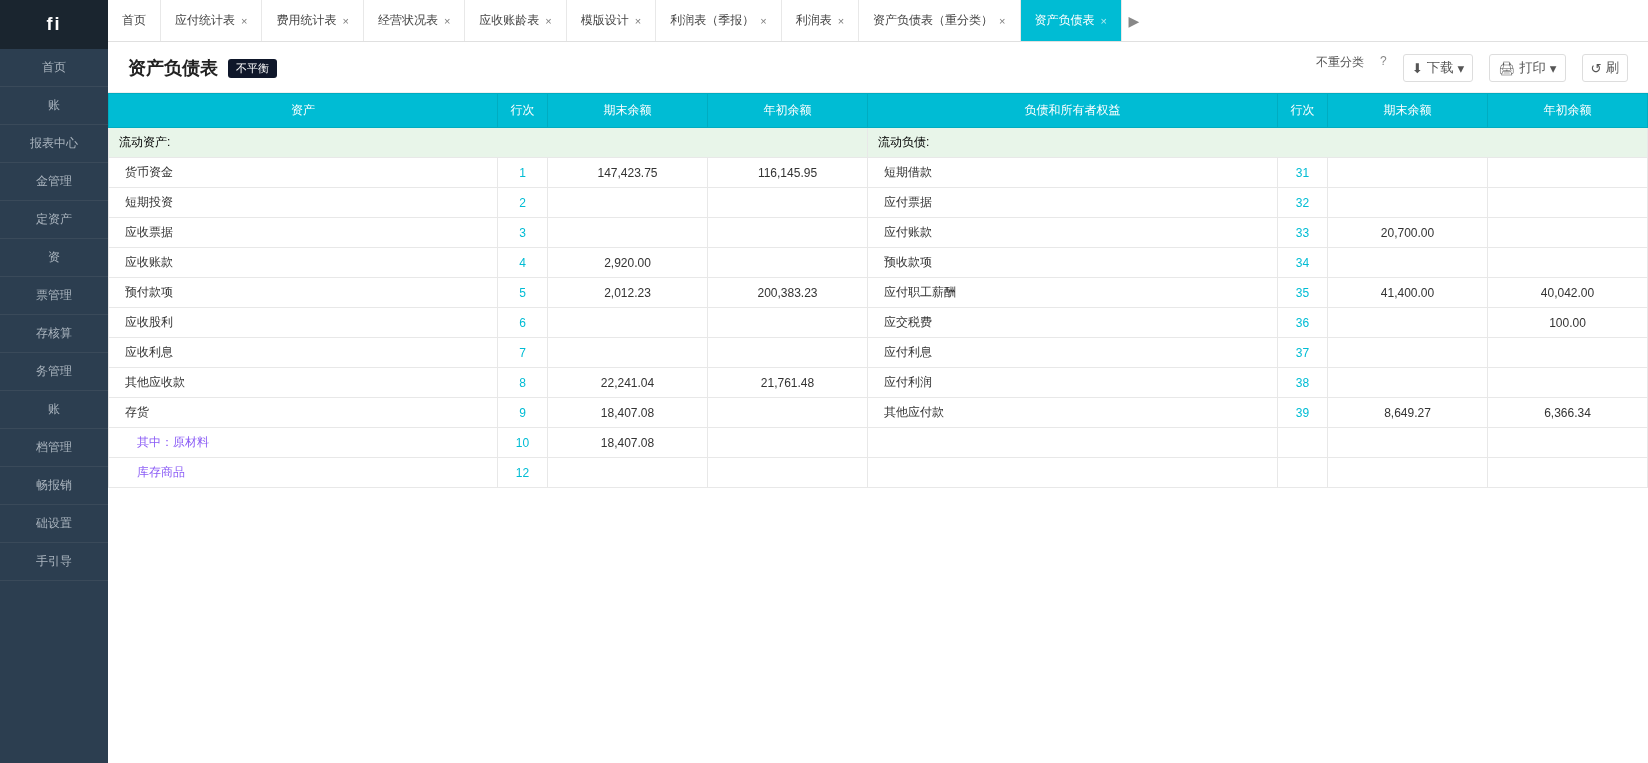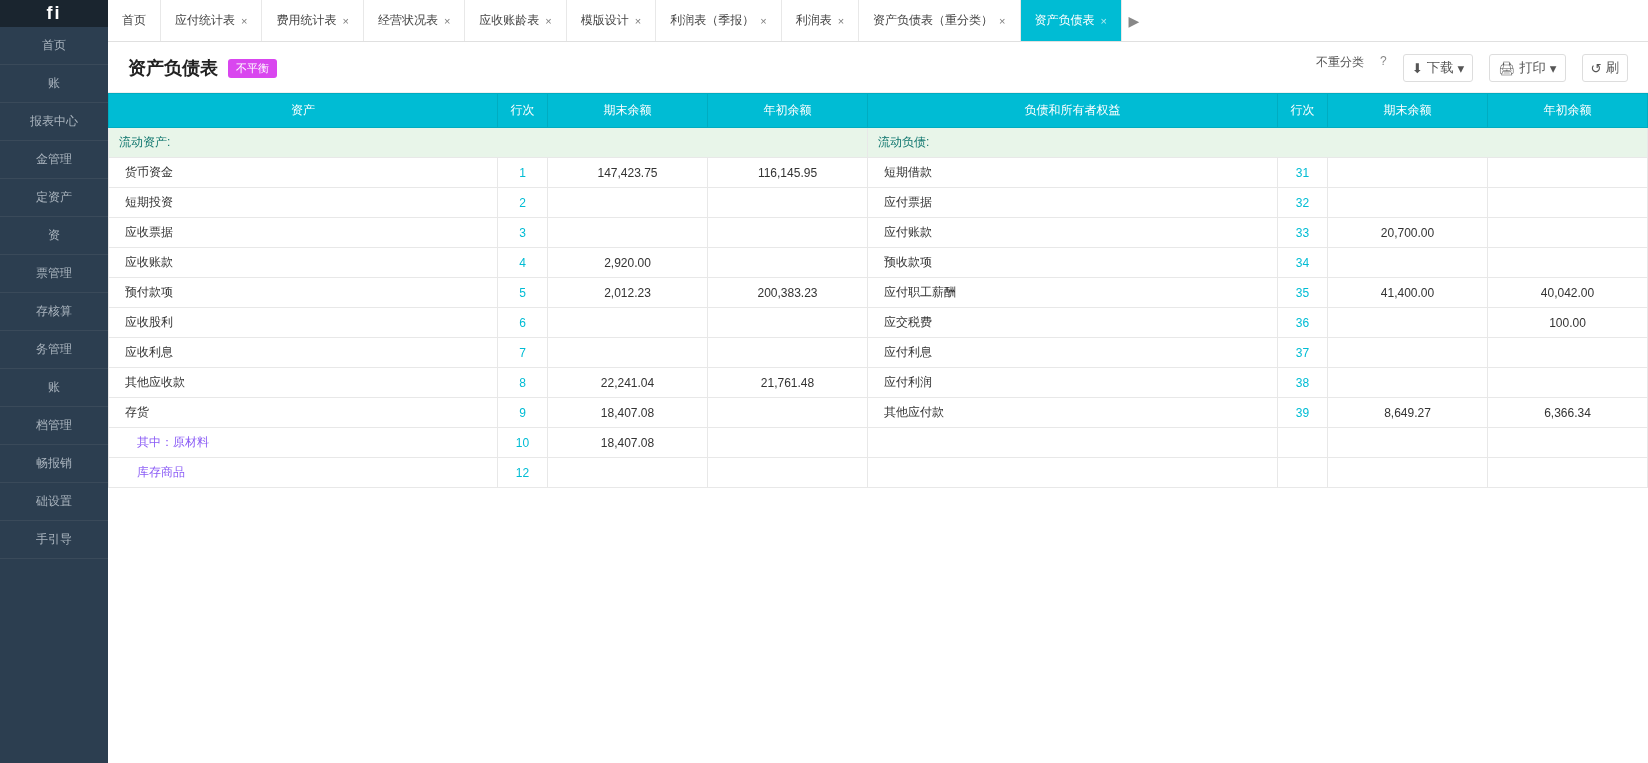--- a/index.html
+++ b/index.html
@@ -14,21 +14,21 @@
       display: flex;
       flex-direction: column;
       height: 100%;
       overflow: hidden;
     }
     .sidebar-logo {
       background: #1a252f;
       color: #fff;
       font-size: 18px;
       font-weight: bold;
-      padding: 3px 0;
+      padding: 14px 0;
       text-align: center;
       letter-spacing: 2px;
     }
     .sidebar-item {
       padding: 10px 8px;
       text-align: center;
       color: #aab4be;
       font-size: 12px;
       cursor: pointer;
       border-bottom: 1px solid #3a4a5a;
@@ -108,21 +108,21 @@
       display: flex;
       align-items: center;
       gap: 10px;
     }
     .page-title {
       font-size: 18px;
       font-weight: bold;
       color: #222;
     }
     .badge-unbalanced {
-      background: #d946ef;
+      background: #0f172a;
       color: #fff;
       font-size: 11px;
       padding: 2px 8px;
       border-radius: 3px;
     }
     .page-actions {
       display: flex;
       align-items: flex-start;
       gap: 16px;
       font-size: 12px;
@@ -158,21 +158,21 @@
       border: 1px solid #00acc1;
       font-weight: normal;
     }
     .report-table td {
       padding: 6px 10px;
       border: 1px solid #e8e8e8;
       color: #333;
     }
     .report-table .row-section td {
       background: #e8f5e9;
-      color: #0f766e;
+      color: #000000;
       font-size: 12px;
       margin-left: 18px;
     }
     .report-table .row-number {
       text-align: center;
       color: #00bcd4;
     }
     .report-table .row-amount {
       text-align: center;
     }

